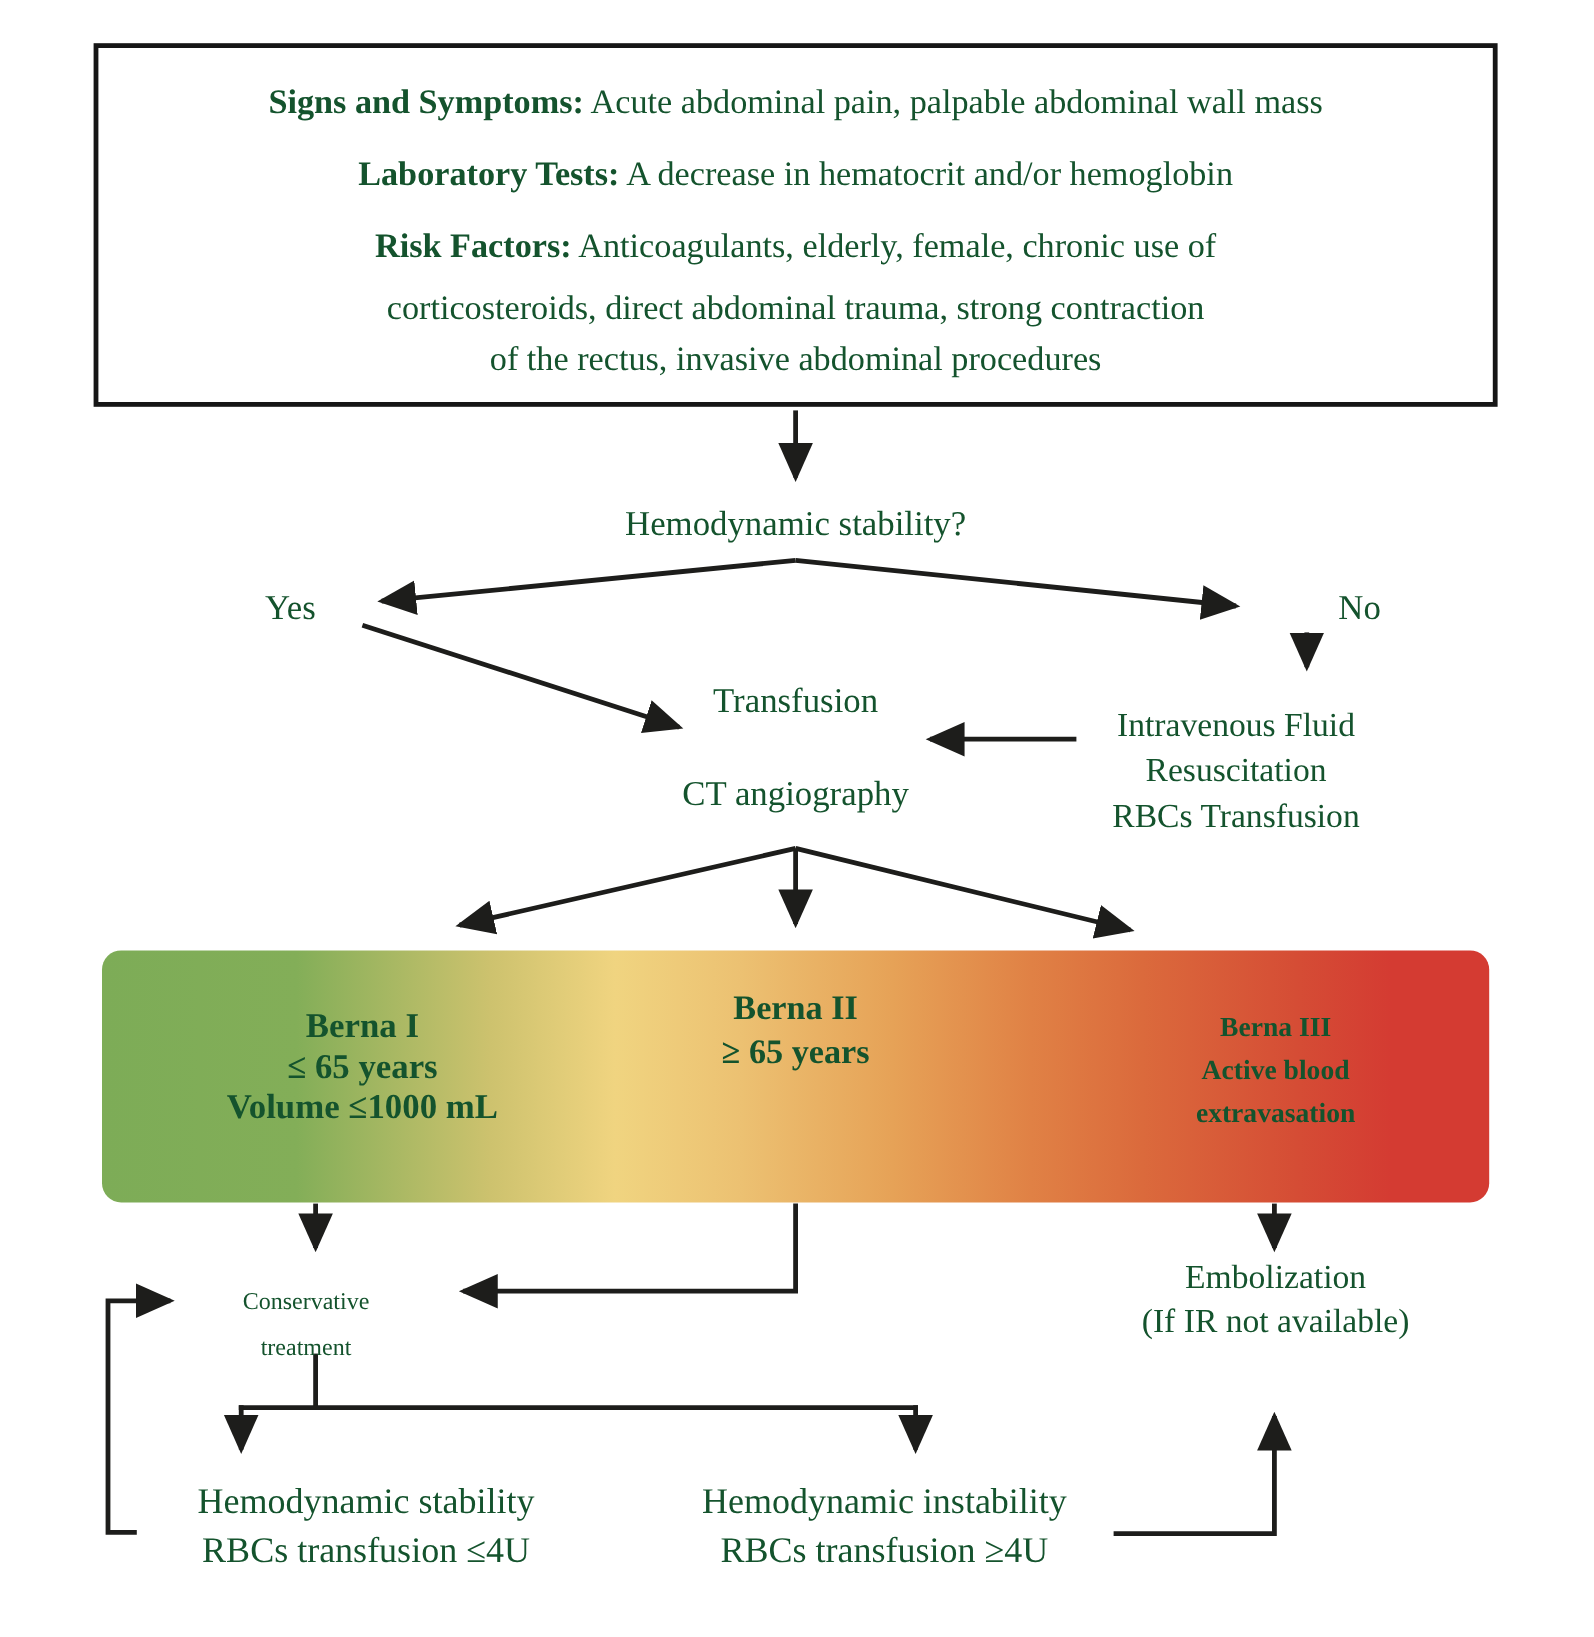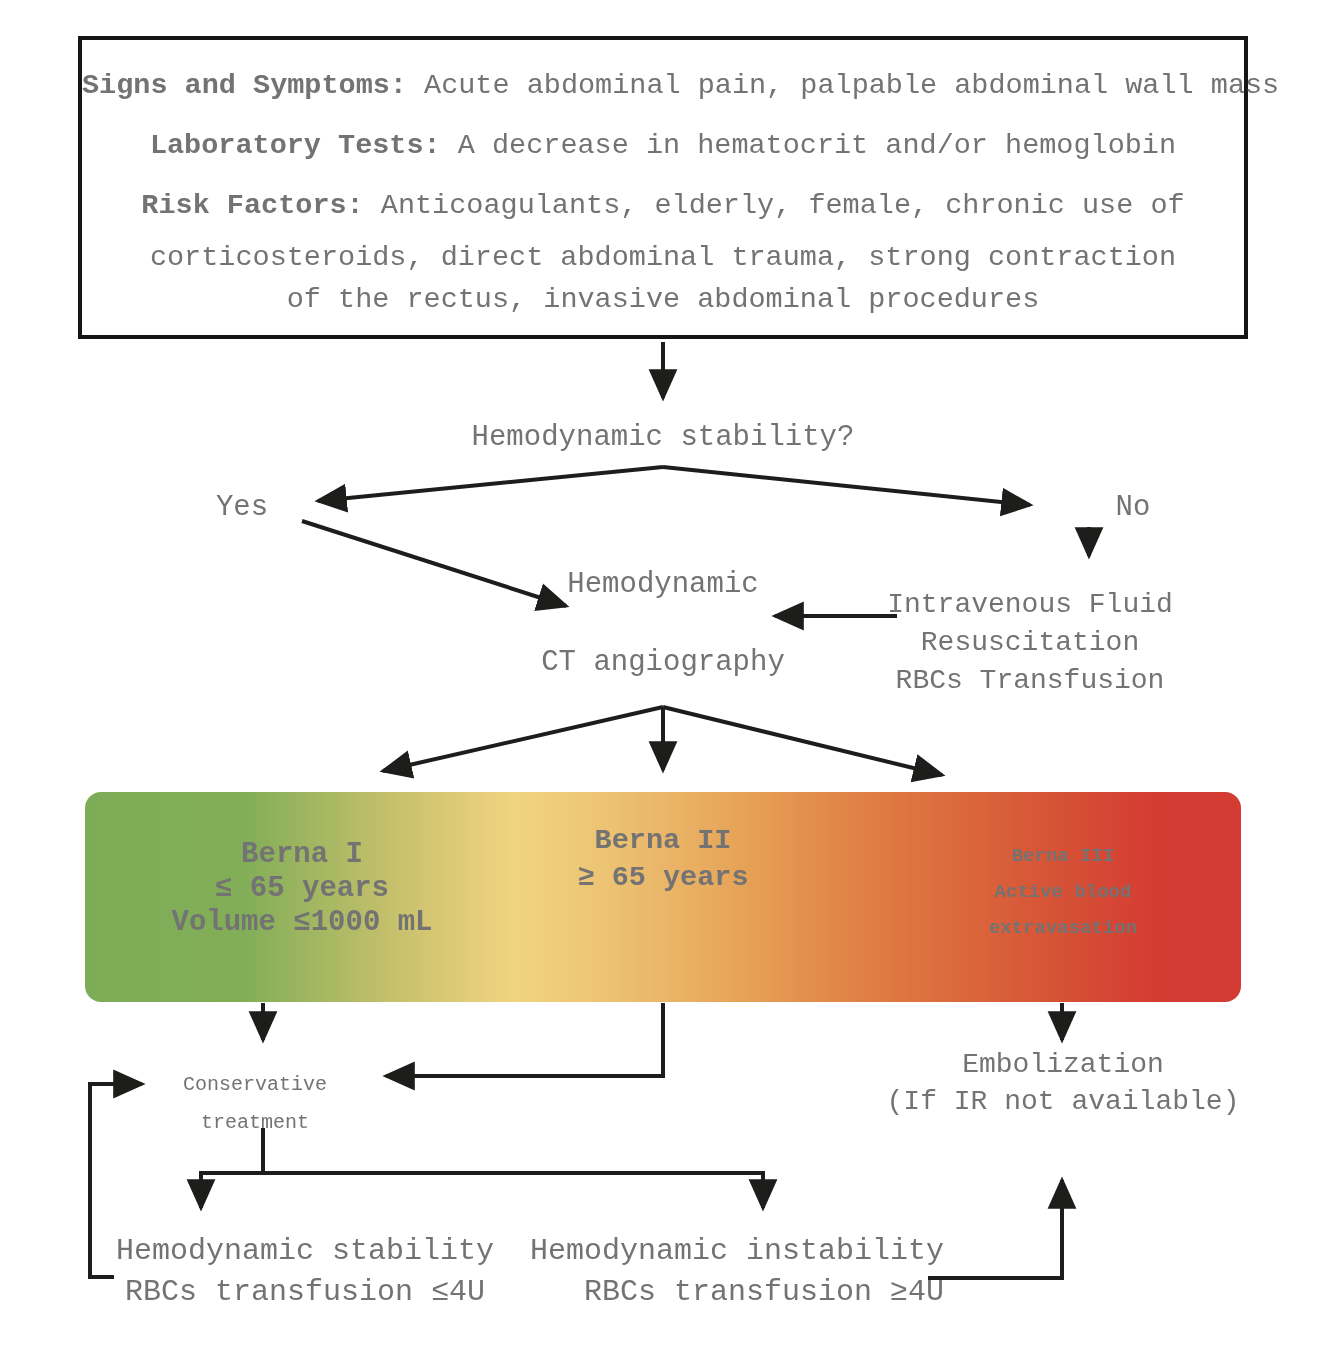--- a/index.html
+++ b/index.html
@@ -1,19 +1,19 @@
 <!DOCTYPE html>
 <html style="--ink: #1d1d1b;"><head>
 <meta charset="utf-8">
 <style>
   :root{ --ink:#1d1d1b; }
   html,body{margin:0;padding:0;background:#ffffff;}
   .stage{
     position:relative;width:1328px;height:1364px;background:#ffffff;
-    font-family:Liberation Mono, monospace;color:#737373;overflow:hidden;
+    font-family:Liberation Serif, serif;color:#14532d;overflow:hidden;
   }
   
   .info-box{
     position:absolute;left:78px;top:36px;width:1170px;height:303px;
     border:4px solid #161616;box-sizing:border-box;text-align:center;
     font-size:28.5px;line-height:40px;
   }
   .info-box .ln{white-space:nowrap;}
   .info-box .ln b{font-weight:bold;}
   .ln1{margin-top:26px;} .ln2{margin-top:20px;} .ln3{margin-top:20px;}
@@ -22,31 +22,31 @@
   .txt{position:absolute;text-align:center;transform:translateX(-50%);white-space:nowrap;}
   .t-question{left:663px;top:421px;font-size:29px;}
   .t-yes{left:242px;top:491px;font-size:29px;}
   .t-no{left:1089px;top:491px;font-size:29px;margin-left:44px;}
   .t-ultrasound{left:663px;top:568px;font-size:29px;}
   .t-ct{left:663px;top:646px;font-size:29px;}
   .t-iv{left:1030px;top:586px;font-size:28px;line-height:38px;}
   .t-conservative{left:255px;top:1066px;font-size:20px;line-height:38px;}
   .t-embolization{left:1063px;top:1046px;font-size:28px;line-height:37px;}
   .t-stability{left:305px;top:1231px;font-size:30px;line-height:41px;}
-  .t-instability{left:737px;top:1231px;font-size:30px;line-height:41px;text-align:right;}
+  .t-instability{left:737px;top:1231px;font-size:30px;line-height:41px;}
   
   .berna-box{
     position:absolute;left:85px;top:792px;width:1156px;height:210px;
     border-radius:16px;
     background:linear-gradient(90deg,#7dac57 0%,#83ae58 14%,#cdc26e 28%,#f0d480 37%,
       #ecc172 46%,#e6a257 57%,#e08145 67%,#db6a3c 75%,#d54d35 86%,#d43b32 93%);
   }
   .b1{left:262px;top:838px;font-size:29px;line-height:34px;font-weight:bold;margin-left:40px;}
   .b2{left:663px;top:822px;font-size:28.5px;line-height:37px;font-weight:bold;}
-  .b3{left:1063px;top:838px;font-size:19px;line-height:36px;font-weight:bold;}
+  .b3{left:1063px;top:838px;font-size:23px;line-height:36px;font-weight:bold;}
   
   svg.flow{position:absolute;left:0;top:0;}
   svg.flow path{stroke:var(--ink);stroke-width:4;fill:none;}
   svg.flow marker path{fill:var(--ink);stroke:none;}
 </style>
 </head>
 <body>
 
 <div class="stage">
 
@@ -80,21 +80,21 @@
     <div class="ln ln1"><b>Signs and Symptoms:</b><span> Acute abdominal pain, palpable abdominal wall mass</span></div>
     <div class="ln ln2"><b>Laboratory Tests:</b><span> A decrease in hematocrit and/or hemoglobin</span></div>
     <div class="ln ln3"><b>Risk Factors:</b><span> Anticoagulants, elderly, female, chronic use of</span></div>
     <div class="ln ln4">corticosteroids, direct abdominal trauma, strong contraction</div>
     <div class="ln ln5">of the rectus, invasive abdominal procedures</div>
   </div>
 
   <div class="txt t-question">Hemodynamic stability?</div>
   <div class="txt t-yes">Yes</div>
   <div class="txt t-no">No</div>
-  <div class="txt t-ultrasound">Hemodynamic</div>
+  <div class="txt t-ultrasound">Transfusion</div>
   <div class="txt t-ct">CT angiography</div>
 
   <div class="txt t-iv">
     <div>Intravenous Fluid</div>
     <div>Resuscitation</div>
     <div>RBCs Transfusion</div>
   </div>
 
   <div class="berna-box" style="background: linear-gradient(90deg, rgb(125, 172, 87) 0%, rgb(131, 174, 88) 14%, rgb(205, 194, 110) 28%, rgb(240, 212, 128) 37%, rgb(236, 193, 114) 46%, rgb(230, 162, 87) 57%, rgb(224, 129, 69) 67%, rgb(219, 106, 60) 75%, rgb(213, 77, 53) 86%, rgb(212, 59, 50) 93%, rgb(212, 59, 50) 100%);"></div>
 

